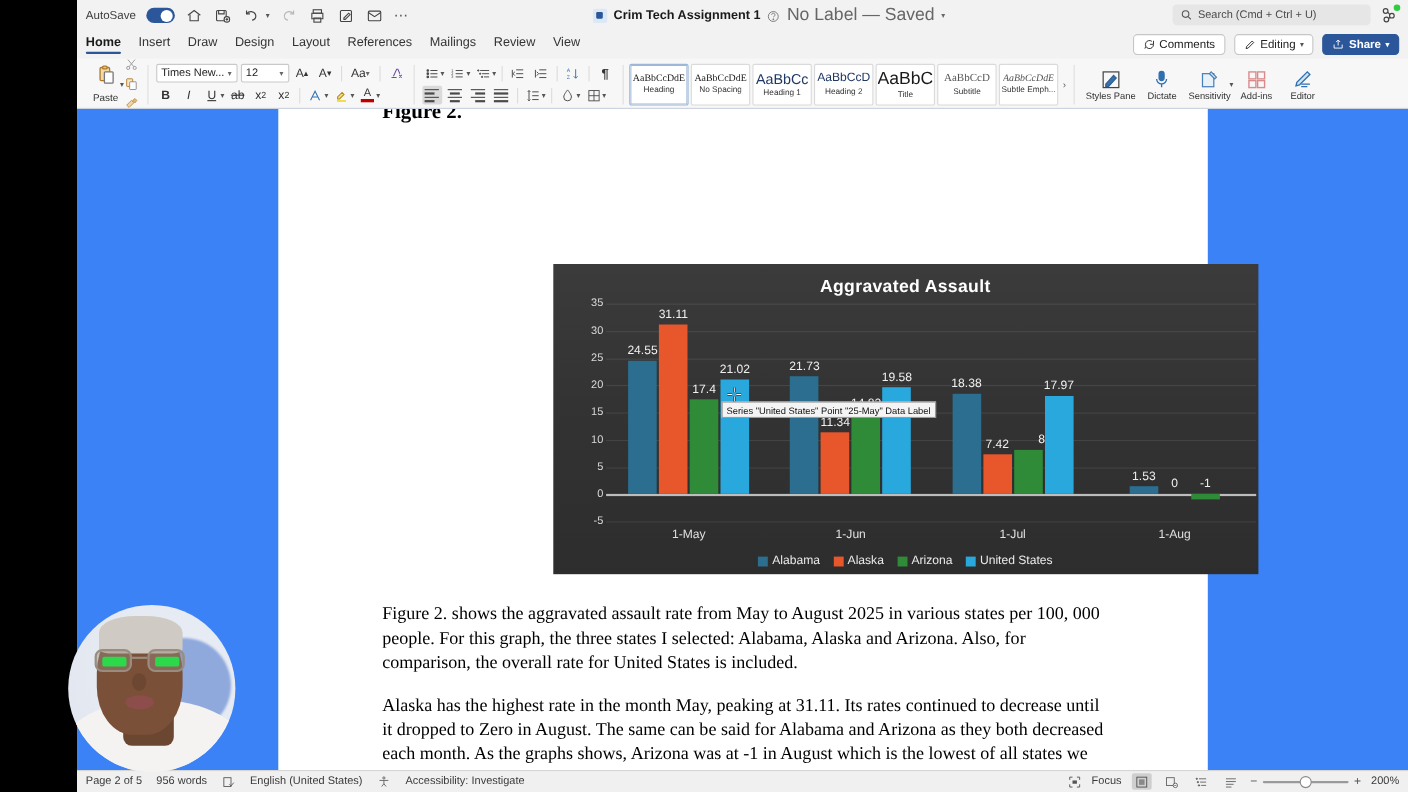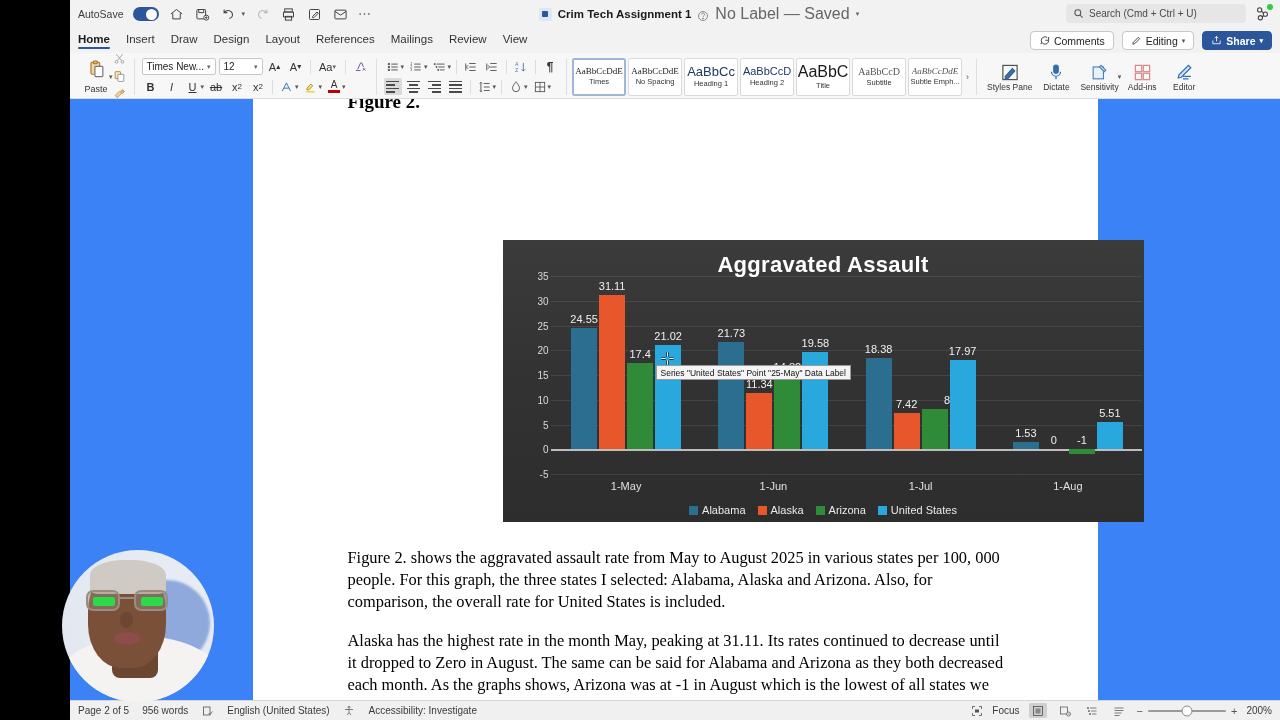--- a/index.html
+++ b/index.html
@@ -181,21 +181,21 @@
   }
 
   
   .chart {
     position: absolute; left: 250px; top: 141px; width: 641px; height: 282px;
     background: linear-gradient(180deg,#3b3b3b 0%, #333 45%, #2d2d2d 100%);
     overflow: hidden;
   }
   .chart-title {
     position: absolute; left: 0; right: 0; top: 12px; text-align: center;
-    color: #fff; font-size: 22px; font-weight: 700; letter-spacing: .3px;
+    color: #fff; font-size: 16px; font-weight: 700; letter-spacing: .3px;
   }
   .plot { position: absolute; left: 26px; right: 2px; top: 36px; bottom: 48px; }
   .gridline { position: absolute; left: 22px; right: 0; height: 1px; background: rgba(255,255,255,.09); }
   .ytick {
     position: absolute; left: 0; width: 20px; text-align: right;
     font-size: 10px; color: #d9d9d9; transform: translateY(-50%);
   }
   .zeroline { position: absolute; left: 22px; right: 0; height: 2px; background: #bdbdbd; }
   .bars { position: absolute; left: 24px; right: 0; top: 0; bottom: 0; display: flex; }
   .group { flex: 1; position: relative; display: flex; align-items: flex-end; justify-content: center; gap: 2px; }
@@ -646,21 +646,21 @@
           <span class="caret">▾</span>
         </div>
       </div>
     </div>
 
     <div class="rsep"></div>
 
     <div class="rgroup gallery">
       <div class="style-card sel">
         <span class="sc-sample s-normal">AaBbCcDdE</span>
-        <span class="sc-name">Times</span>
+        <span class="sc-name">Heading</span>
       </div>
       <div class="style-card">
         <span class="sc-sample s-nospacing">AaBbCcDdE</span>
         <span class="sc-name">No Spacing</span>
       </div>
       <div class="style-card">
         <span class="sc-sample s-h1">AaBbCc</span>
         <span class="sc-name">Heading 1</span>
       </div>
       <div class="style-card">
@@ -828,24 +828,20 @@
                     <div class="bar" style="background: rgb(43, 110, 143); top: 83.675%; height: 3.825%;"></div>
                     <span class="bar-label" style="top: calc(83.675% - 15px);">1.53</span>
                   </div>
                   <div class="bar-slot">
                     <div class="bar" style="background: rgb(232, 86, 43); top: 87.5%; height: 0%;"></div>
                     <span class="bar-label" style="top: calc(87.5% - 15px);">0</span>
                   </div>
                   <div class="bar-slot">
                     <div class="bar" style="background: rgb(47, 139, 56); top: 87.5%; height: 2.5%;"></div>
                     <span class="bar-label" style="top: calc(87.5% - 15px);">-1</span>
-                  </div>
-                  <div class="bar-slot">
-                    <div class="bar" style="background: rgb(40, 168, 221); top: 73.725%; height: 13.775%;"></div>
-                    <span class="bar-label" style="top: calc(73.725% - 15px);">5.51</span>
                   </div>
                 </div>
               </div>
         </div>
 
         <div class="xlabels">
           <span class="xlab">1-May</span>
           <span class="xlab">1-Jun</span>
           <span class="xlab">1-Jul</span>
           <span class="xlab">1-Aug</span>

